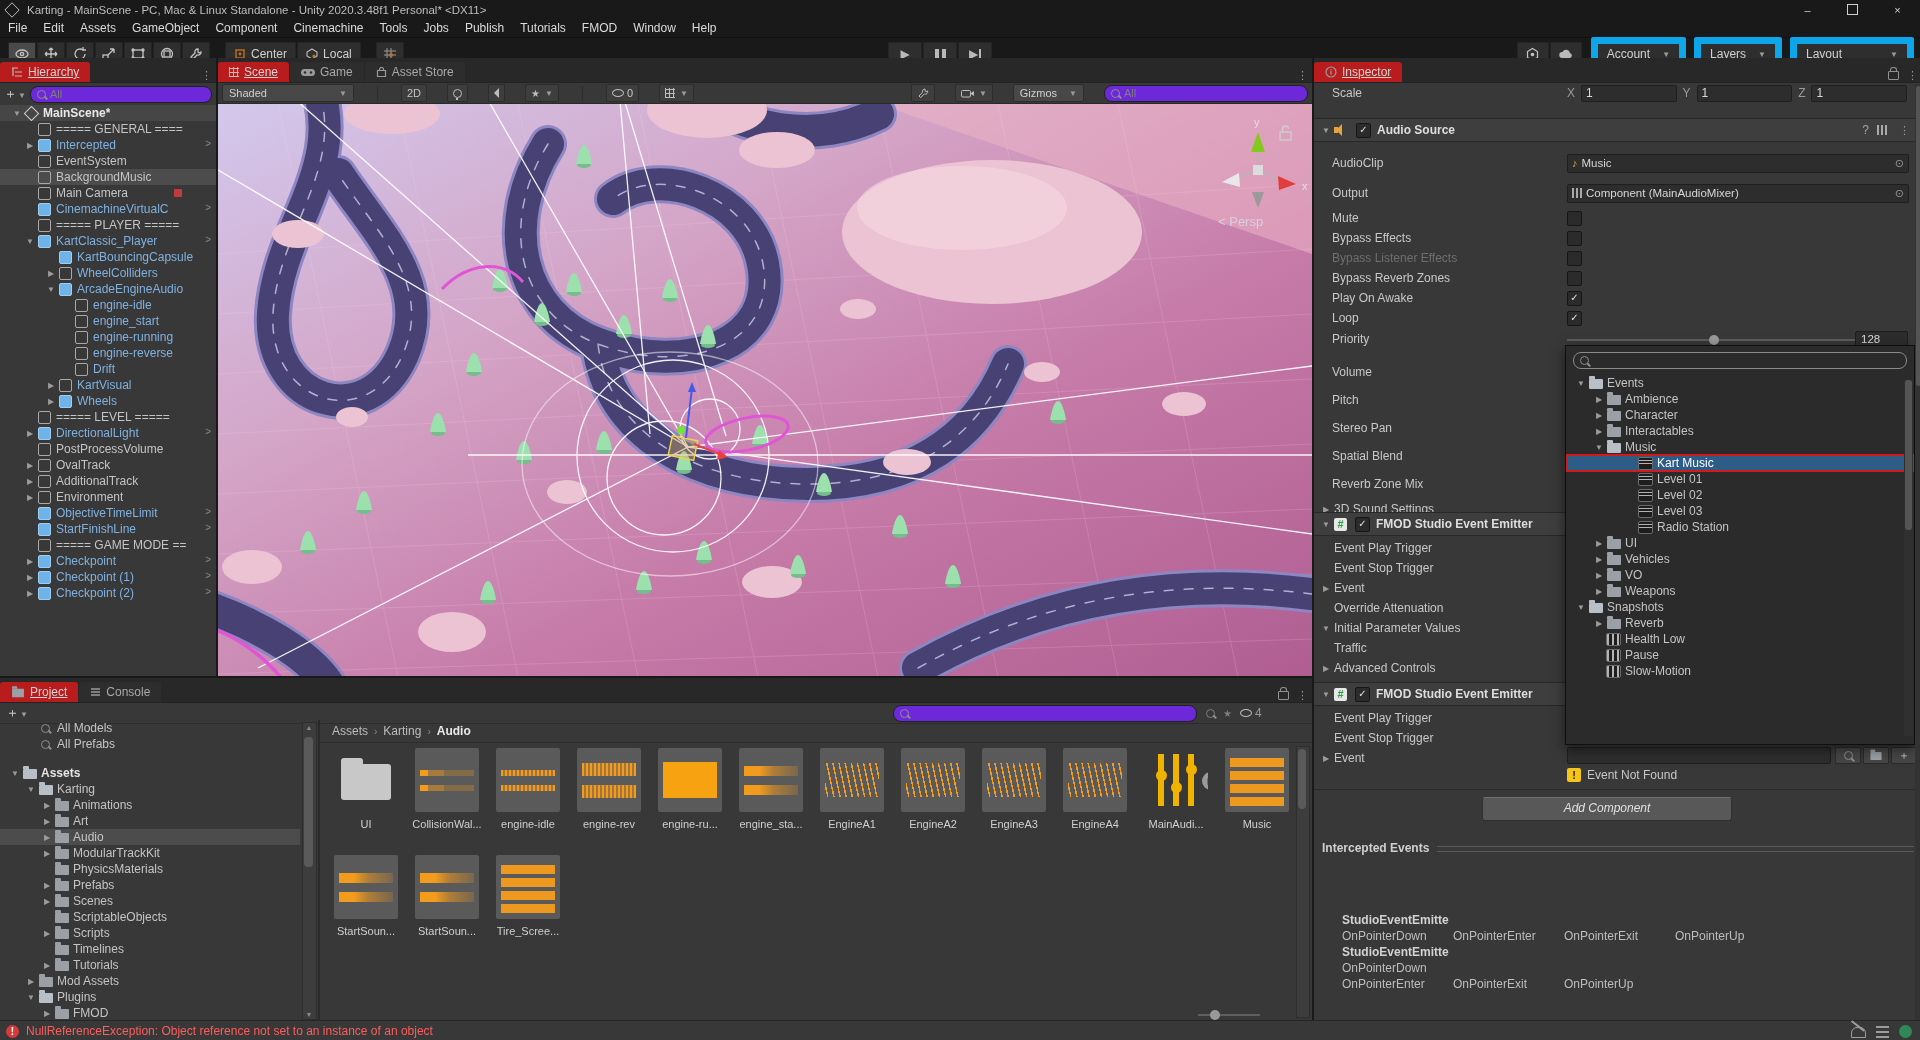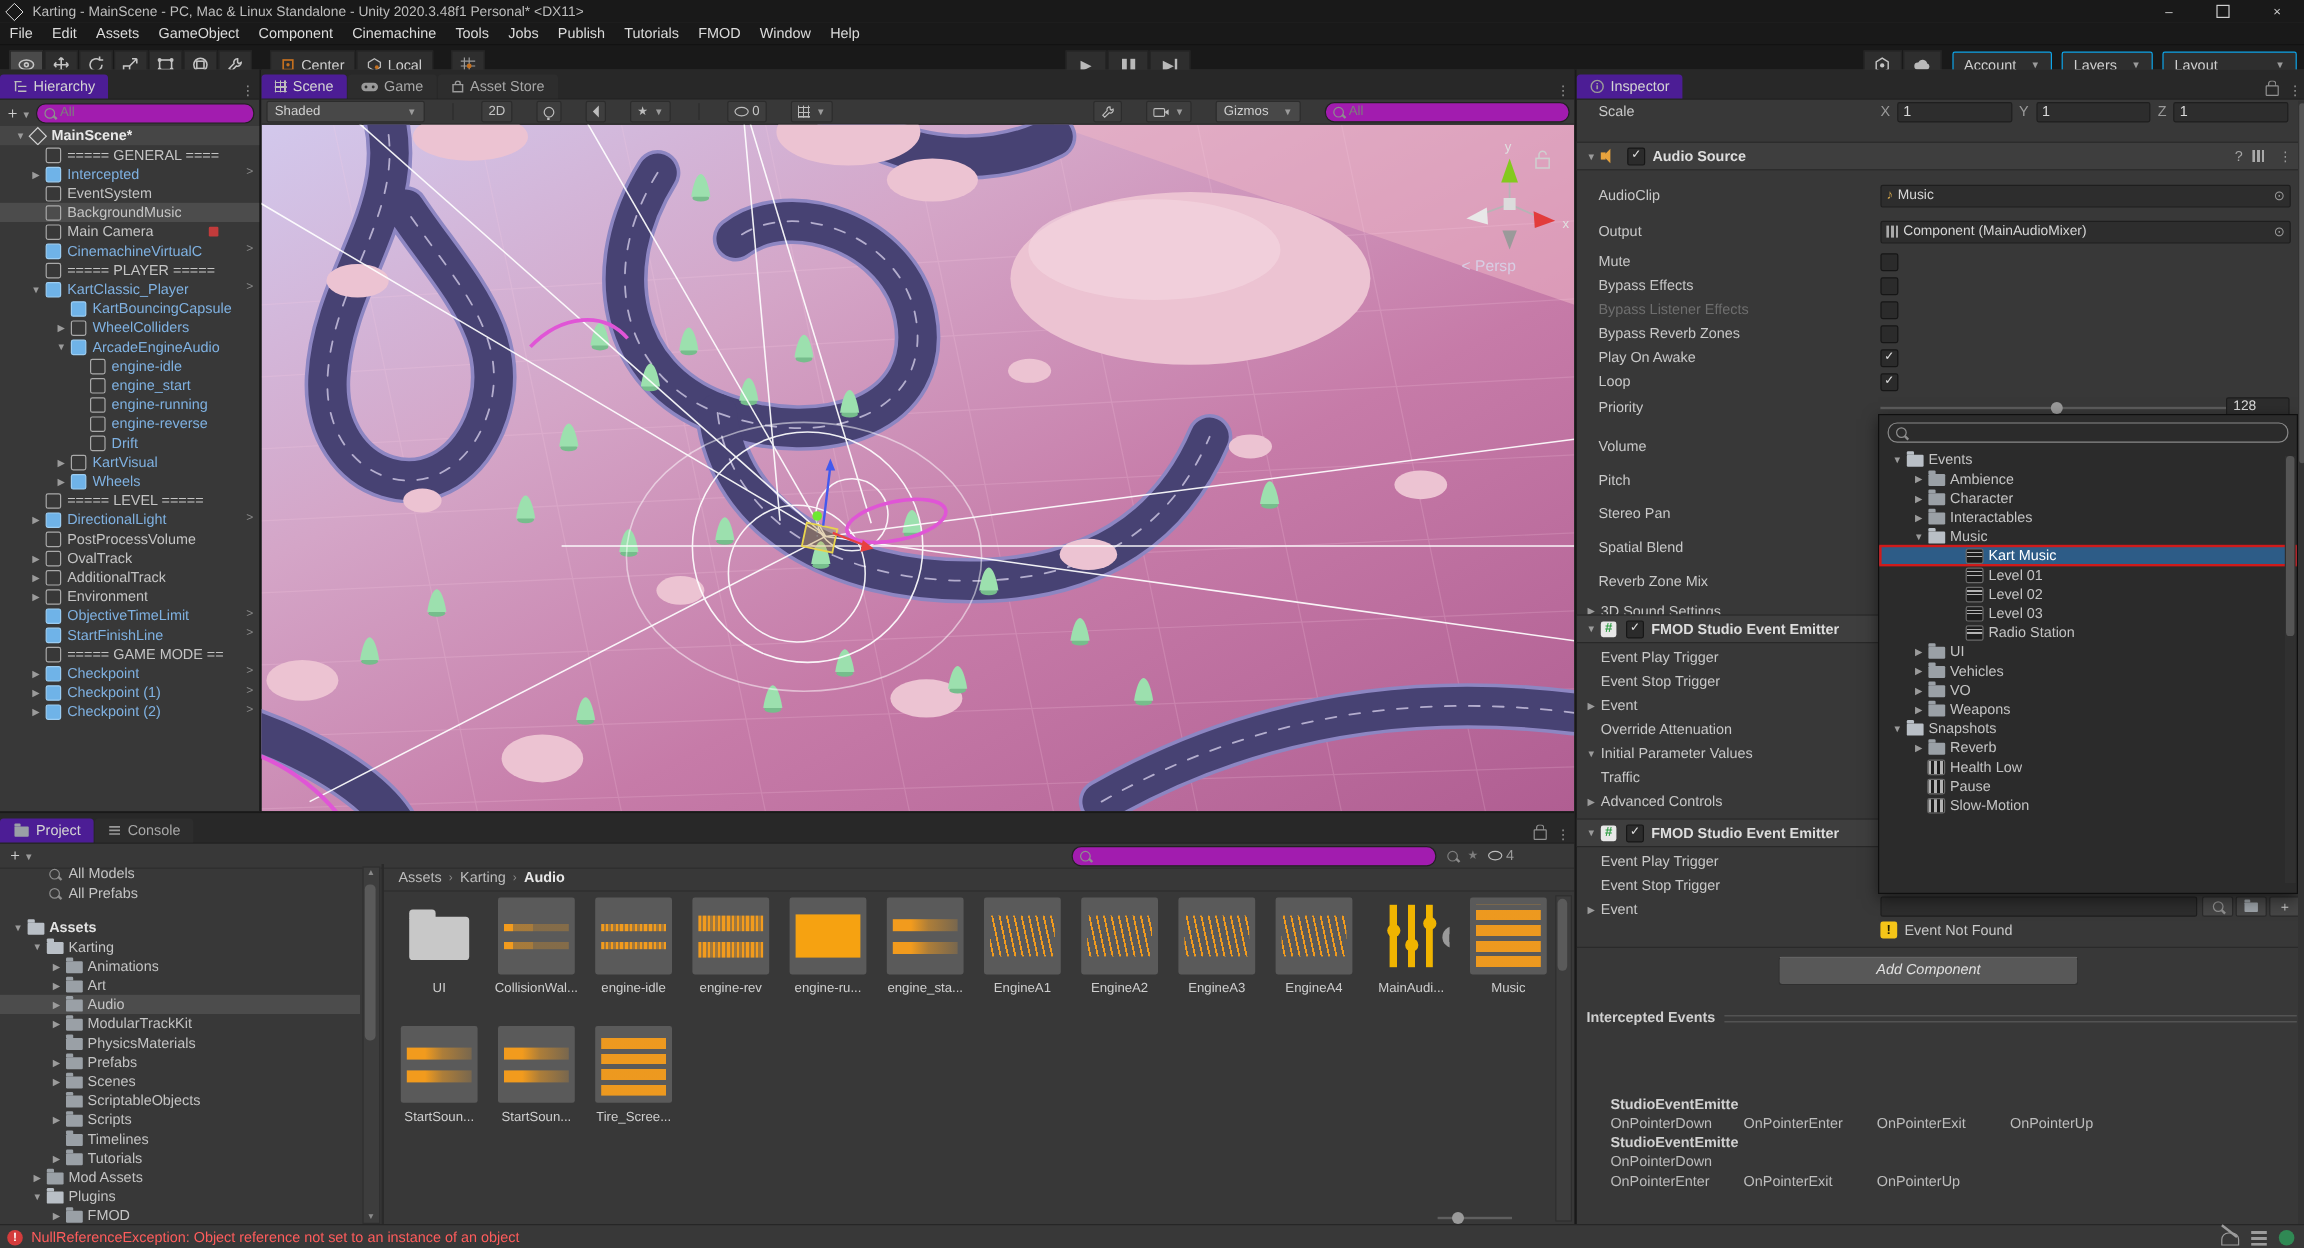--- a/index.html
+++ b/index.html
@@ -20,34 +20,34 @@
 
   #menubar{left:0;top:19px;width:1920px;height:18px;background:#191919;display:flex;align-items:center;border-bottom:1px solid #101010;}
   .menu-item{padding:0 8px;color:#dcdcdc;font-size:12px;}
 
   #toolbar{left:0;top:38px;width:1920px;height:32px;background:#191919;display:flex;align-items:center;}
   .tbtn{width:26px;height:22px;background:#2e2e2e;border:1px solid #242424;display:flex;align-items:center;justify-content:center;margin-right:1px;}
   .tbtn.active{background:#4a4a4a;}
   .tbtn svg{stroke:#c4c4c4;fill:none;stroke-width:1.3;}
   .pivbtn{height:22px;background:#2e2e2e;border:1px solid #242424;display:flex;align-items:center;padding:0 8px;color:#cfcfcf;gap:5px;margin-right:1px;}
   .playbtn{width:32px;height:22px;background:#2e2e2e;border:1px solid #242424;display:flex;align-items:center;justify-content:center;color:#b9b9b9;margin-right:1px;}
-  .ddbtn{height:20px;background:#2e2e2e;border:1px solid #0ea5e9;border-radius:2px;display:flex;align-items:center;padding:0 9px;color:#cfcfcf;margin-left:8px;}
+  .ddbtn{height:20px;background:#2e2e2e;border:7px solid #0ea5e9;border-radius:2px;display:flex;align-items:center;padding:0 9px;color:#cfcfcf;margin-left:8px;}
   .caret{font-size:8px;color:#9b9b9b;margin-left:12px;}
   .pausebars{display:flex;gap:3px;}
   .pausebars i{width:4px;height:10px;background:#b9b9b9;display:block;}
 
   
   .tabbar{height:24px;background:#282828;display:flex;align-items:flex-end;border-bottom:1px solid #232323;}
   .tab{height:20px;padding:0 11px;display:flex;align-items:center;gap:5px;color:#a8a8a8;background:#2d2d2d;margin-right:1px;border-radius:3px 3px 0 0;font-size:12px;}
-  .tab.active{background:#4c1d95;color:#d4d4d4;}
+  .tab.active{background:#b91c1c;color:#d4d4d4;text-decoration:underline;}
   .kebab{color:#9a9a9a;font-size:11px;letter-spacing:0;padding:0 4px;}
   .locky{width:9px;height:7px;border:1px solid #909090;border-radius:1px;position:relative;margin:0 4px;}
   .locky::before{content:"";position:absolute;left:1px;top:-5px;width:5px;height:4px;border:1px solid #909090;border-bottom:none;border-radius:3px 3px 0 0;}
 
-  .searchbox{height:15px;background:#a21caf;border:1px solid #212121;border-radius:8px;display:flex;align-items:center;padding:0 6px;gap:4px;}
+  .searchbox{height:15px;background:#6d28d9;border:1px solid #212121;border-radius:8px;display:flex;align-items:center;padding:0 6px;gap:4px;}
   .searchbox input{background:transparent;border:none;outline:none;color:#cfcfcf;font-size:11px;width:100%;padding:0;}
   .searchbox input::placeholder{color:#7d7d7d;}
   .mag{width:7px;height:7px;border:1.4px solid #8e8e8e;border-radius:50%;position:relative;flex:none;}
   .mag::after{content:"";position:absolute;width:4px;height:1.5px;background:#8e8e8e;transform:rotate(45deg);right:-3px;bottom:-1px;}
 
   
   .trow{display:flex;align-items:center;height:16px;position:relative;white-space:nowrap;overflow:hidden;}
   .trow.sel{background:#4c4c4c;}
   .trow.scene-row{background:#464646;}
   .trow.gap{margin-top:13px;}

